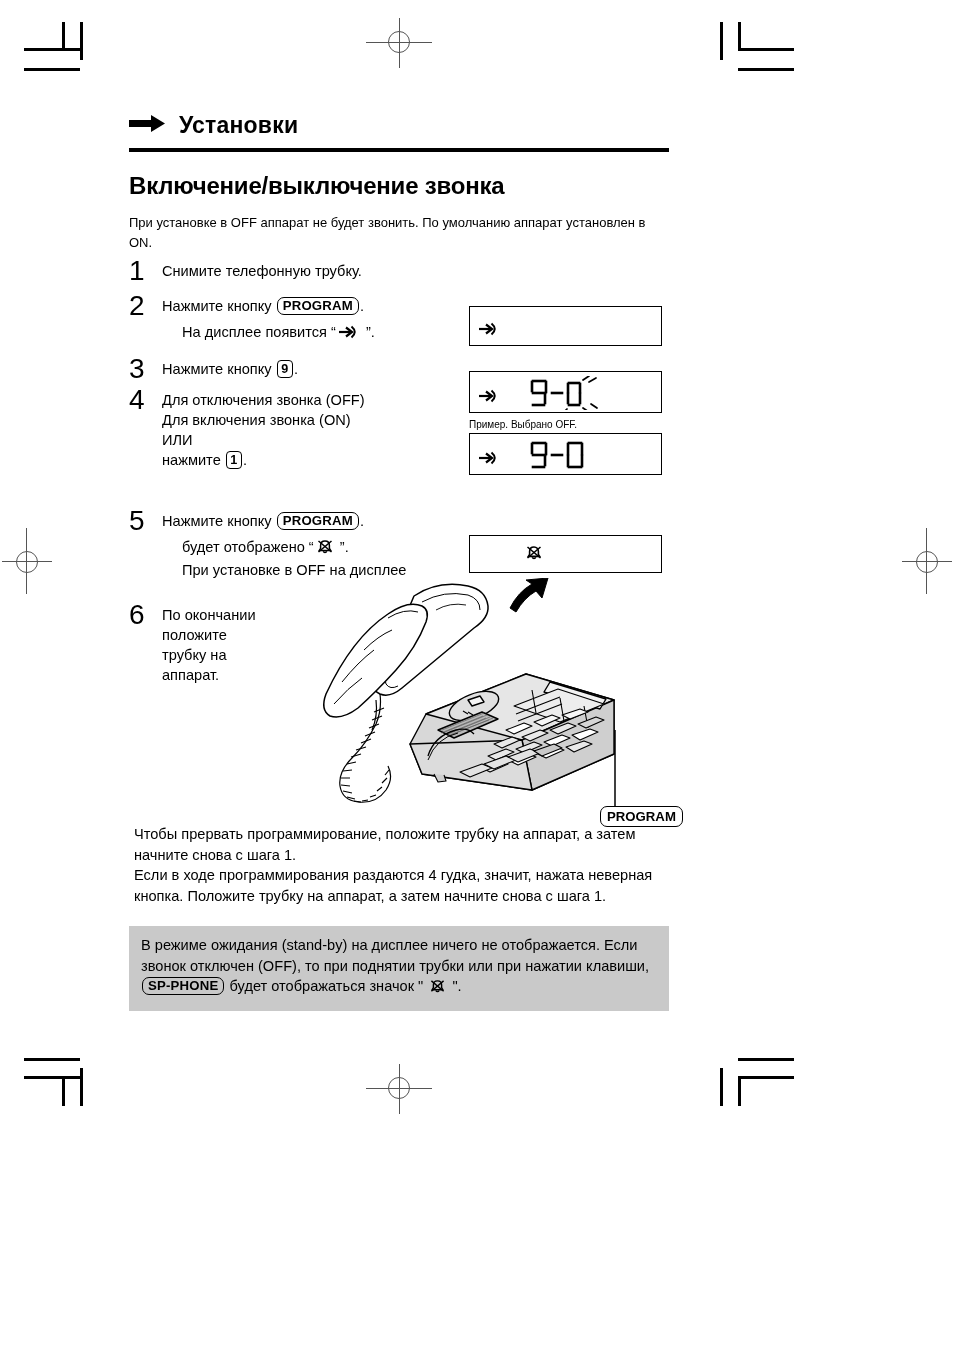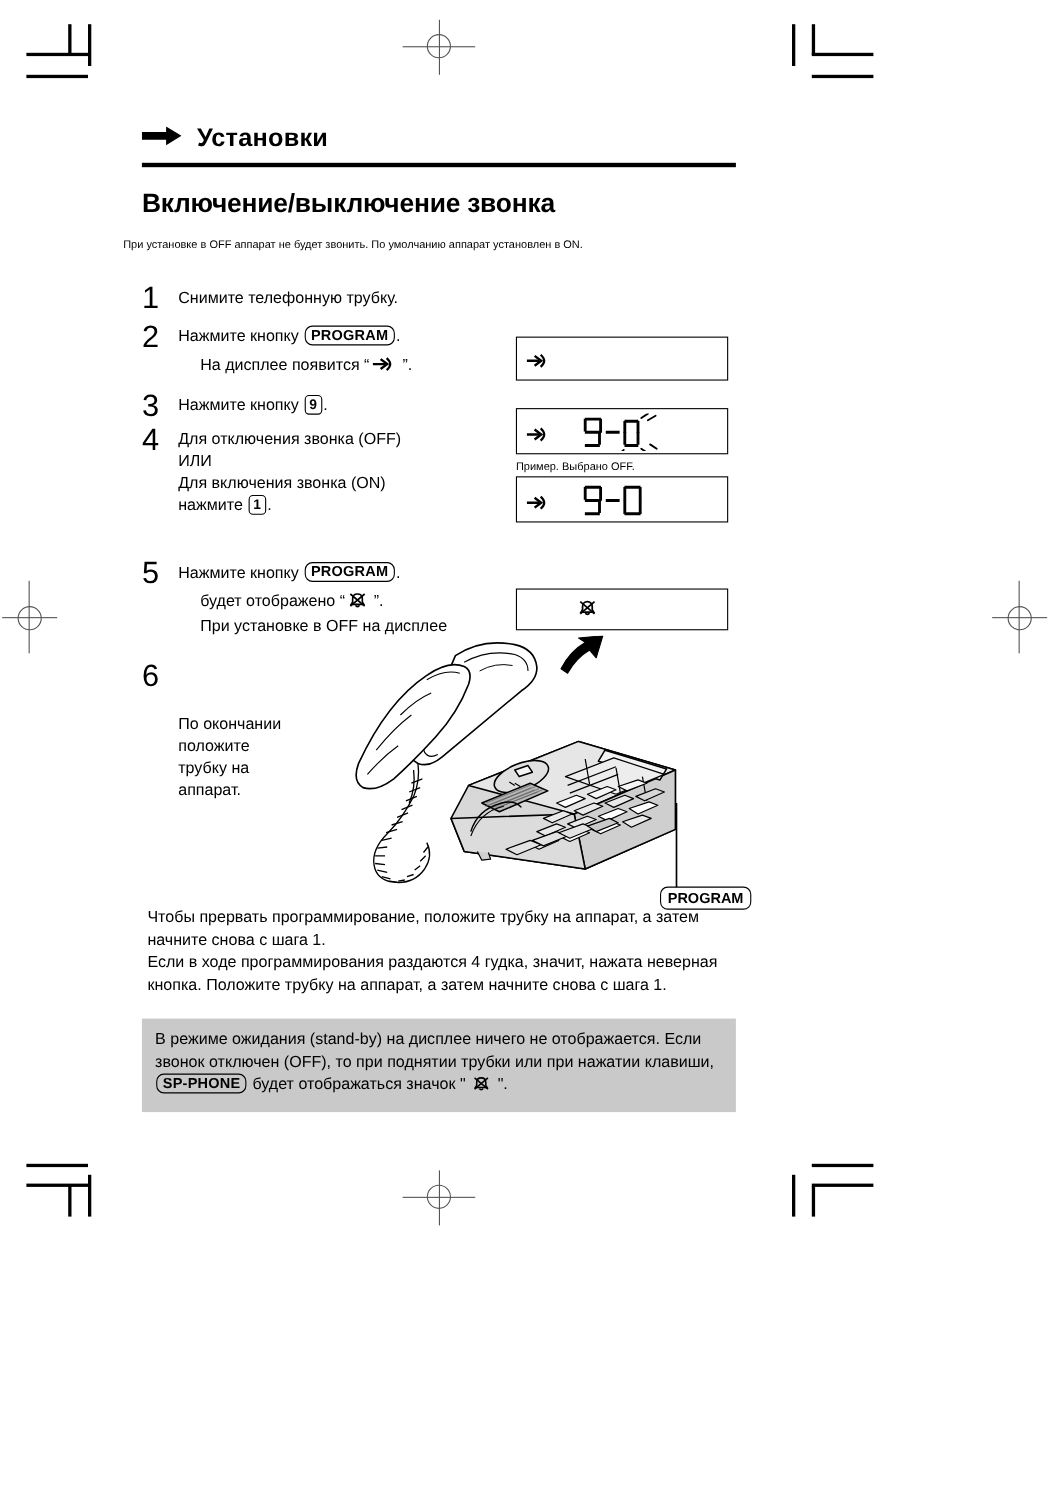--- a/index.html
+++ b/index.html
@@ -36,22 +36,22 @@
   .header-rule {
     margin-top: 9px; height: 4px; background: #000; width: 540px;
   }
 
   
   .page-title {
     position: absolute; left: 129px; top: 172px;
     font-size: 24px; font-weight: bold; letter-spacing: -.2px;
   }
   .intro {
-    position: absolute; left: 112px; top: 213px; width: 520px;
-    font-size: 10px; line-height: 20px;
+    position: absolute; left: 129px; top: 213px; width: 520px;
+    font-size: 13px; line-height: 20px;
   }
 
   
   .steps { position: absolute; left: 129px; top: 258px; width: 340px; }
   .step { position: relative; display: flex; align-items: flex-start; }
   .step-num {
     width: 33px; flex: 0 0 33px;
     font-size: 28px; line-height: 26px; font-weight: normal;
     font-family: "Liberation Sans", sans-serif;
   }
@@ -214,22 +214,22 @@
     <div class="step-num">3</div>
     <div class="step-body">
       <span>Нажмите кнопку </span><span class="keycap num">9</span><span>.</span>
     </div>
   </div>
 
   <div class="step sp-4">
     <div class="step-num">4</div>
     <div class="step-body">
       <div>Для отключения звонка (OFF)</div>
+      <div>Для включения звонка (ON)</div>
       <div>ИЛИ</div>
-      <div>Для включения звонка (ON)</div>
       <div>
         <span>нажмите </span><span class="keycap num">1</span><span>.</span>
       </div>
     </div>
   </div>
 
   <div class="step sp-5">
     <div class="step-num">5</div>
     <div class="step-body">
       <div>
@@ -245,21 +245,21 @@
               <path d="M14.5 2 L1.5 13" stroke="#000" stroke-width="1.5"></path>
             </svg></span><span> ”.</span>
         </div>
         <div>При установке в OFF на дисплее</div>
       </div>
     </div>
   </div>
 
   <div class="step sp-6">
     <div class="step-num">6</div>
-    <div class="step-body" style="max-width:125px;margin-top:44px;">
+    <div class="step-body" style="max-width:125px;">
       <div>По окончании</div>
       <div>положите</div>
       <div>трубку на</div>
       <div>аппарат.</div>
     </div>
   </div>
 
 </div>
 
 <div class="lcd" style="left:469px; top:306px; width:193px; height:40px;">

